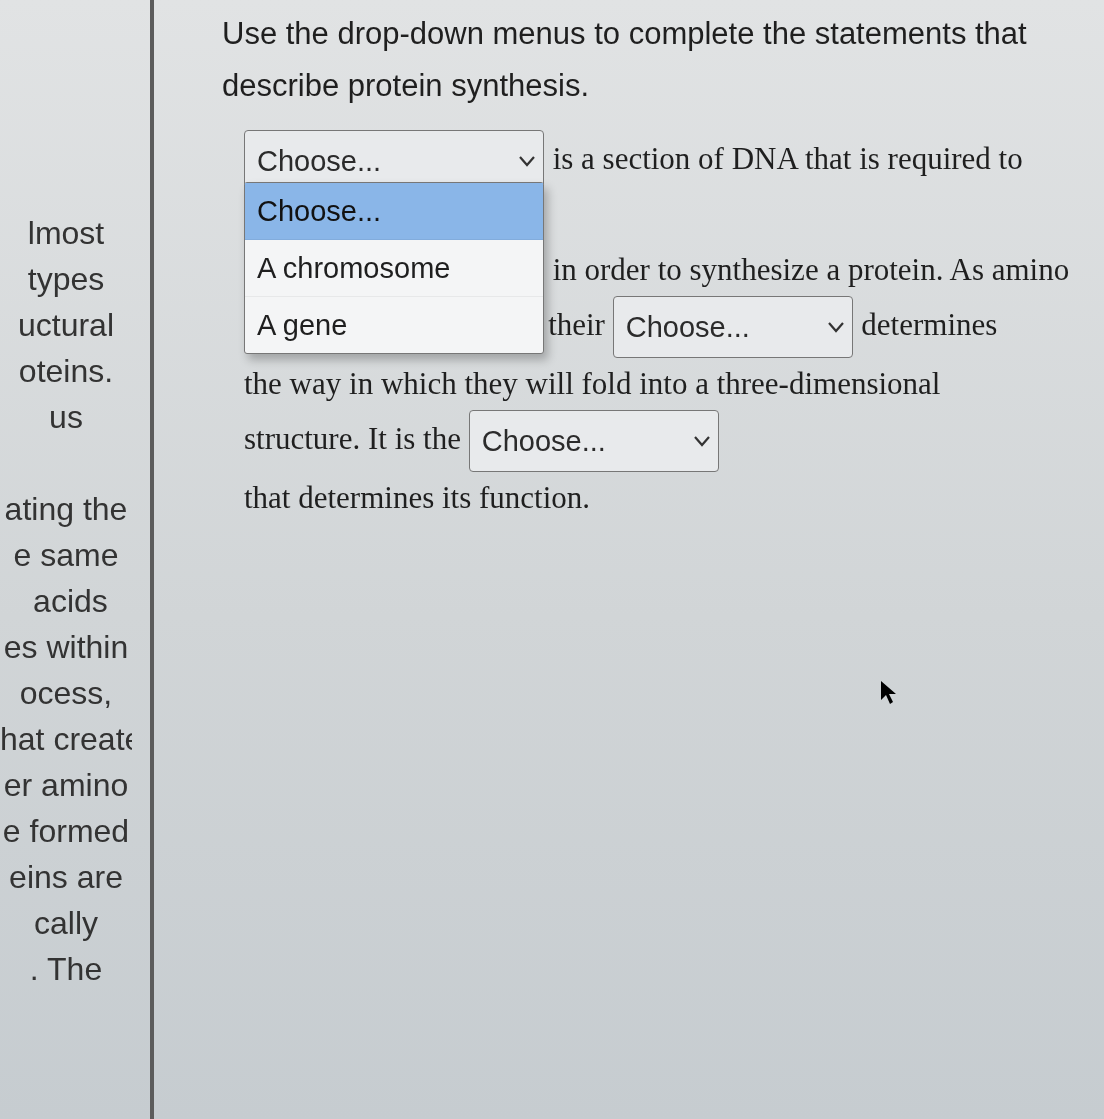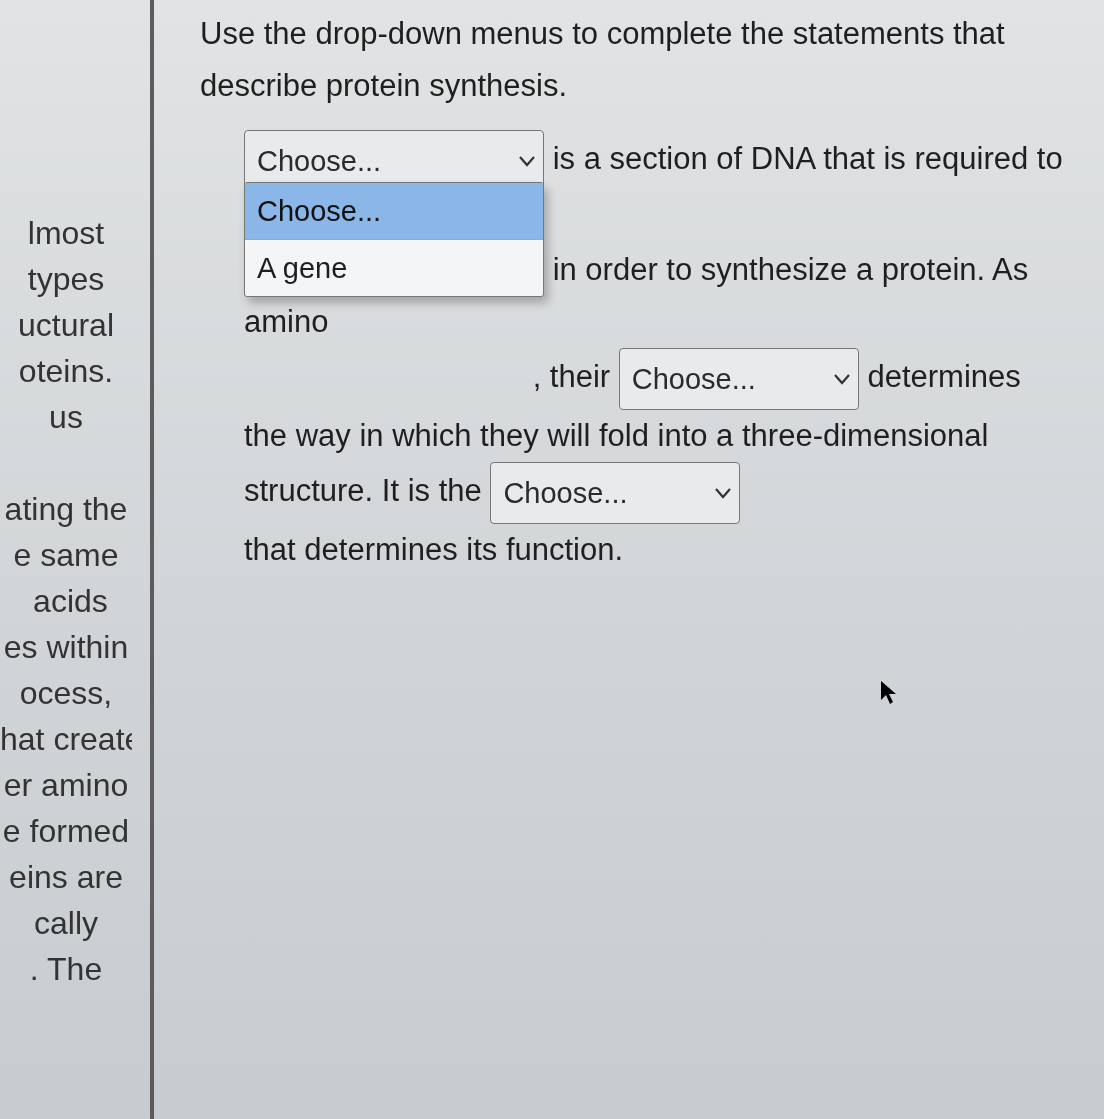--- a/index.html
+++ b/index.html
@@ -37,21 +37,21 @@
   }
   .main {
     position: absolute;
     left: 200px; top: 0;
     width: 880px;
     padding-top: 8px;
     font-size: 31px;
     line-height: 52px;
     color: #1f1f1f;
   }
-  .instr { margin-bottom: 18px; }
+  .instr { margin-bottom: 18px; margin-left: 22px; }
   .select-box {
     display: inline-flex;
     align-items: center;
     justify-content: space-between;
     border: 1.5px solid #777;
     background: #e8eaec;
     border-radius: 4px;
     padding: 4px 8px 4px 12px;
     font-size: 29px;
     color: #2b2b2b;
@@ -94,21 +94,21 @@
   }
   .cursor {
     position: absolute;
     left: 880px; top: 680px;
     width: 18px; height: 26px;
     z-index: 200;
   }
   .cursor svg { display:block; }
 
   .para { margin-top: 6px; padding-left: 44px; }
-  .flow { display:inline; }
+  .flow { display:inline;font-family:Liberation Serif, serif; }
 </style>
 </head>
 <body>
 
 <div class="stage">
 
   <div class="left-col">lmost
 types
 uctural
 oteins.
@@ -139,20 +139,21 @@
         <span class="select-box s1">
           <span>Choose...</span>
           <span class="caret">
             <svg width="16" height="12" viewBox="0 0 16 12">
                 <path d="M1 2 L8 10 L15 2" stroke="#333" stroke-width="2.2" fill="none"></path>
               </svg>
           </span>
         </span>
         <div class="dropdown-list">
           <div class="opt selected">Choose...</div>
+          <div class="opt">A chromosome</div>
           <div class="opt">A gene</div>
         </div>
       </span>
 
       <span class="flow"> is a section of DNA that is required to</span><br>
 
       
       <span style="visibility:hidden; display:inline-block; width:300px;"></span>
       <br>
 

